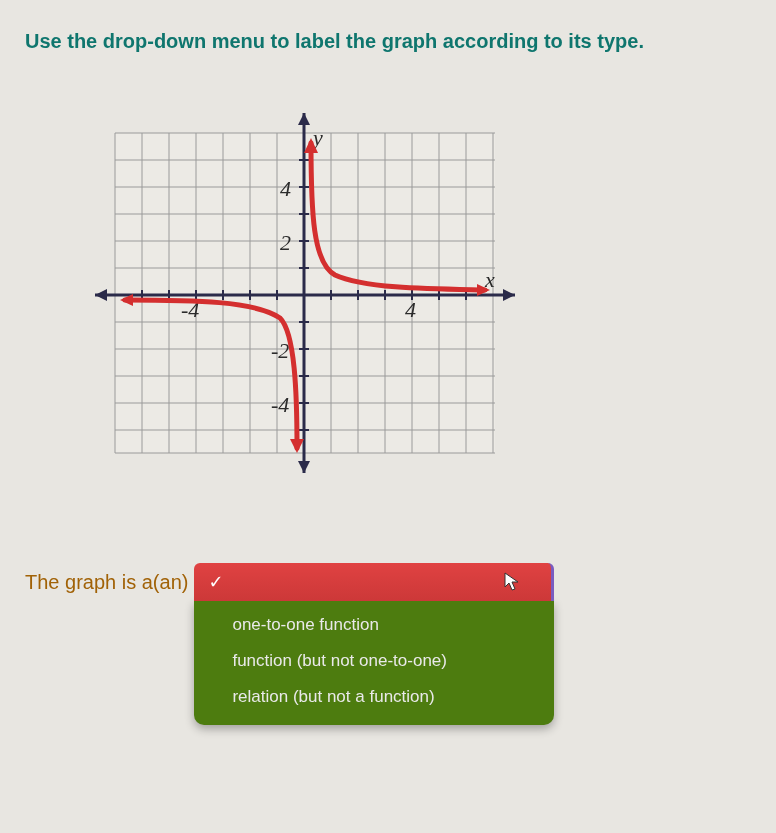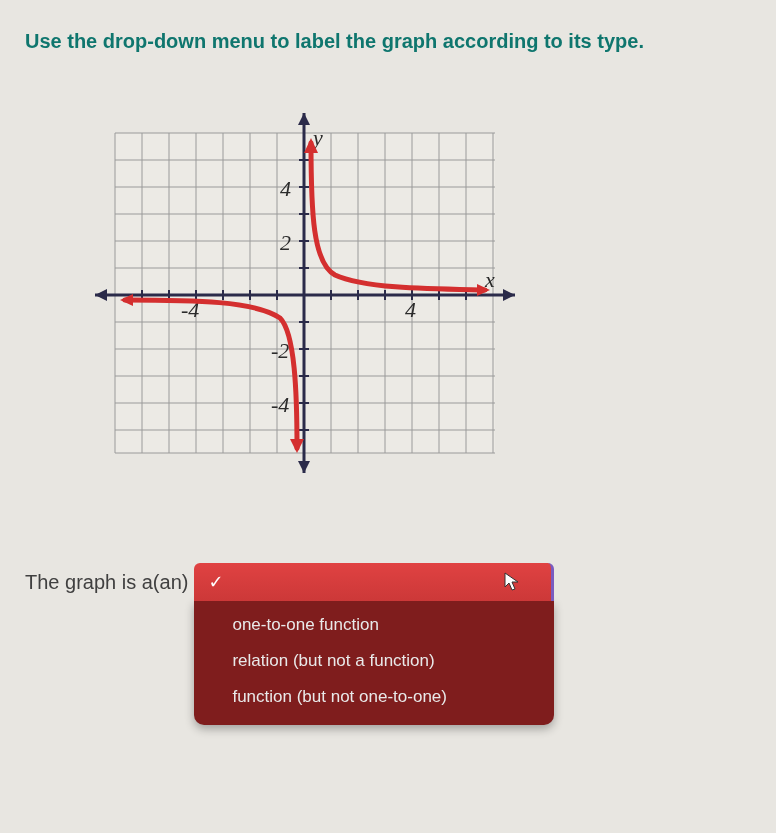--- a/index.html
+++ b/index.html
@@ -23,21 +23,21 @@
     margin-bottom: 80px;
   }
   .answer-row {
     display: flex;
     align-items: flex-start;
     margin-top: 30px;
     position: relative;
   }
   .answer-prefix {
     font-size: 20px;
-    color: #404040;
+    color: #a16207;
     padding-top: 8px;
   }
   .dropdown {
     position: relative;
     width: 360px;
     border-radius: 6px;
     overflow: visible;
     margin-left: 6px;
   }
   .dropdown-selected {
@@ -57,21 +57,21 @@
     margin-right: 10px;
   }
   .dropdown-cursor {
     position: absolute;
     right: 30px;
     top: 8px;
     font-size: 20px;
     color: #fff;
   }
   .dropdown-options {
-    background: #7f1d1d;
+    background: #4d7c0f;
     color: #e9e9e9;
     border-radius: 0 0 10px 10px;
     padding: 6px 0 10px 0;
     box-shadow: 0 4px 10px rgba(0,0,0,0.3);
   }
   .dropdown-option {
     padding: 8px 18px 8px 38px;
     font-size: 17px;
     cursor: pointer;
   }
@@ -187,17 +187,17 @@
       <span class="dropdown-check">✓</span>
       <span></span>
       <span class="dropdown-cursor">
         <svg width="18" height="22" viewBox="0 0 18 22">
             <path d="M2 2 L2 16 L6 12 L9 19 L12 18 L9 11 L15 11 Z" fill="#fff" stroke="#333" stroke-width="1"></path>
           </svg>
       </span>
     </div>
     <div class="dropdown-options">
       <div class="dropdown-option">one-to-one function</div>
+      <div class="dropdown-option">function (but not one-to-one)</div>
       <div class="dropdown-option">relation (but not a function)</div>
-      <div class="dropdown-option">function (but not one-to-one)</div>
     </div>
   </div>
 </div>
 
 </body></html>

